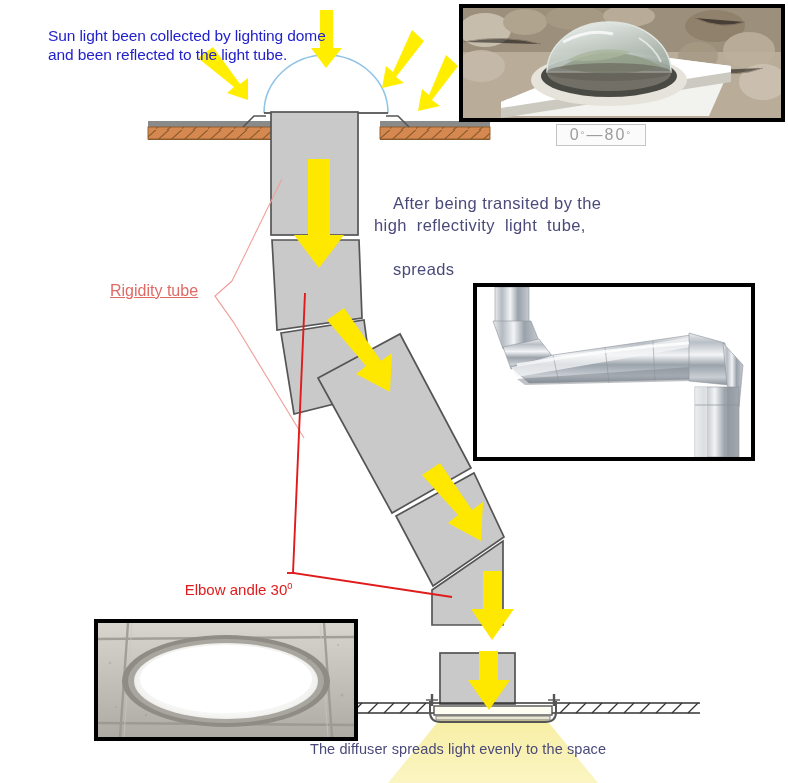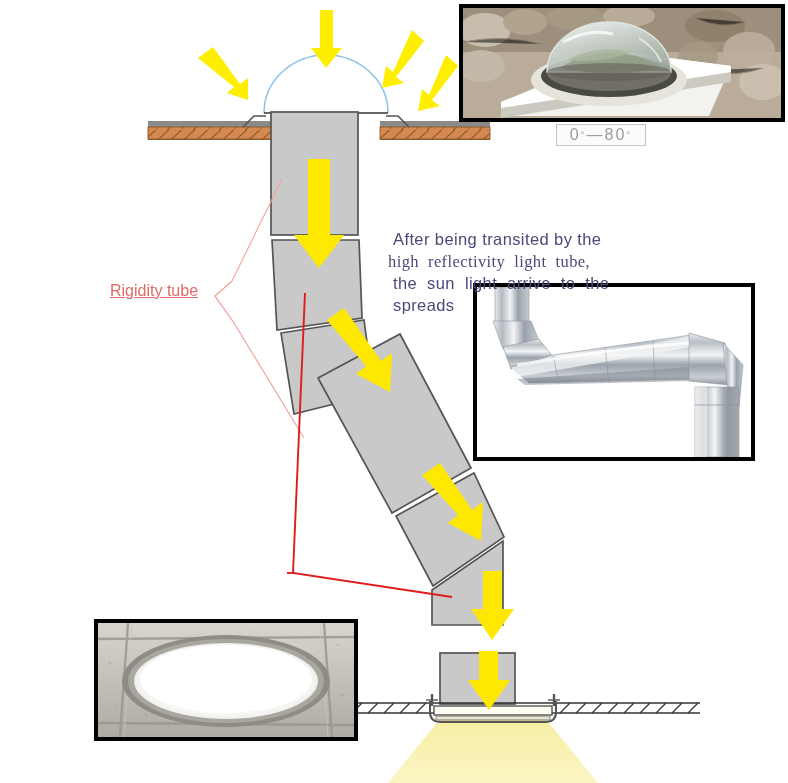--- a/index.html
+++ b/index.html
@@ -35,21 +35,20 @@
   }
   .t-headline {
     color: #2222cc;
     font-size: 15.5px;
     letter-spacing: -0.1px;
   }
   .t-body {
     color: #4a4a7a;
     font-size: 16.5px;
     letter-spacing: 0.4px;
-    margin-top: 36px;
   }
   .t-bottom {
     color: #4a4a7a;
     font-size: 14.5px;
     letter-spacing: 0.1px;
   }
   .t-red-soft {
     color: #e06a66;
     font-size: 16px;
   }
@@ -383,23 +382,28 @@
         <circle cx="12" cy="40" r="1.4"></circle>
           <circle cx="48" cy="92" r="1.2"></circle>
         <circle cx="210" cy="36" r="1.3"></circle>
           <circle cx="244" cy="72" r="1.5"></circle>
         <circle cx="18" cy="84" r="1.1"></circle>
           <circle cx="240" cy="22" r="1.2"></circle>
       </g>
     </svg>
   </div>
 
+  <div class="txt t-headline" style="left:48px; top:26px;">Sun light been collected by lighting dome</div>
+  <div class="txt t-headline" style="left:48px; top:45px;">and been reflected to the light tube.</div>
 
   <div class="txt t-body" style="left:393px; top:193px;">After being transited by the</div>
-  <div class="txt t-body" style="left:388px; top:215px;font-family:Liberation Serif, serif;">high  reflectivity  light  tube,</div>
-  <div class="txt t-body" style="left:393px; top:237px;">the  sun  light  arrive  to  the</div>
+  <div class="txt t-body" style="left:374px; top:215px;">high  reflectivity  light  tube,</div>
   <div class="txt t-body" style="left:393px; top:259px;">spreads</div>
 
   <div class="txt t-red-soft" style="left:110px; top:281px;text-decoration:underline;">Rigidity tube</div>
 
-
+  <div class="txt t-red" style="left:168px; top:561px;">
+    <span>Elbow andle 30</span><span class="sup">0</span>
+  </div>
+
+  <div class="txt t-bottom" style="left:310px; top:740px;">The diffuser spreads light evenly to the space</div>
 
 </div>
 
 </body></html>

